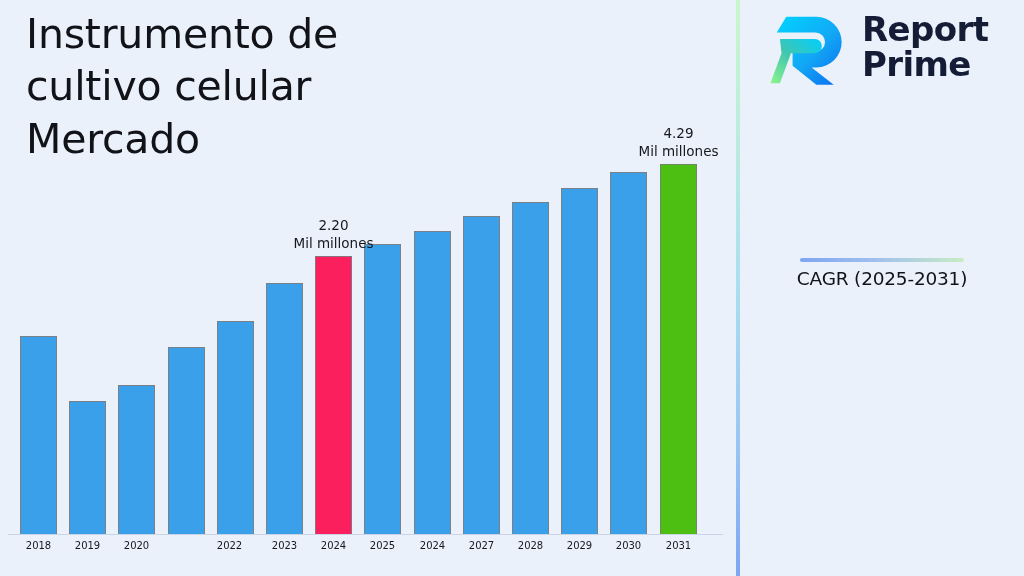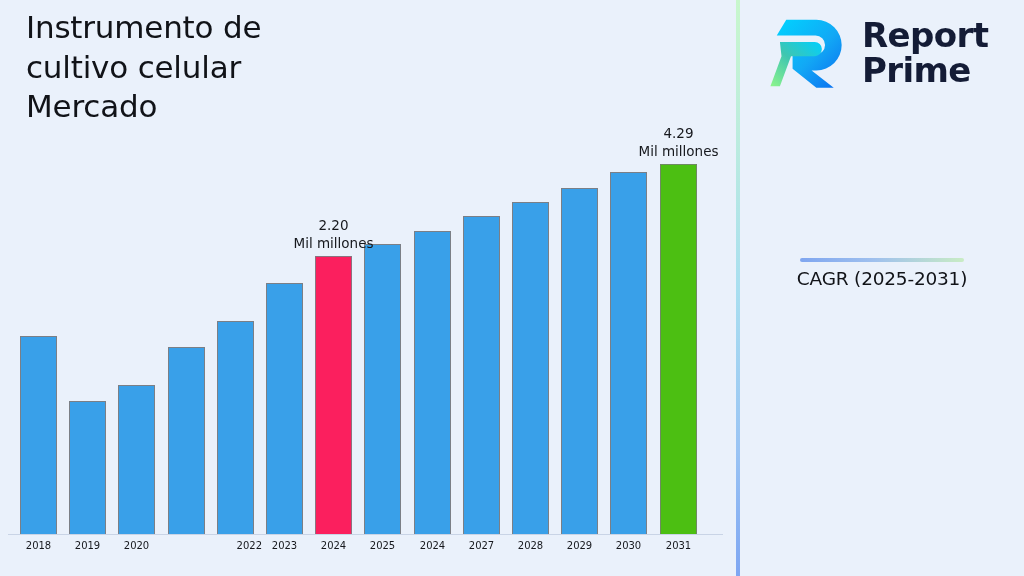--- a/index.html
+++ b/index.html
@@ -21,21 +21,21 @@
     left: 0; top: 0;
     width: 738px; height: 576px;
     background: #eaf1fb;
   }
 
   #chart-title {
     position: absolute;
     left: 26px;
     top: 8px;
     width: 400px;
-    font-size: 31px;
+    font-size: 41px;
     line-height: 1.28;
     color: #111318;
     font-weight: 400;
     letter-spacing: -0.2px;
     white-space: pre-line;
   }
 
   
   #plot-area {
     position: absolute;
@@ -117,21 +117,21 @@
     background: #eaf1fb;
   }
 
   #brand-logo {
     position: absolute;
     left: 30px;
     top: 12px;
     width: 240px;
     height: 82px;
     display: flex;
-    align-items: center;
+    align-items: flex-start;
     gap: 12px;
   }
   #brand-mark {
     width: 80px;
     height: 76px;
     flex: 0 0 auto;
   }
   #brand-wordmark {
     font-size: 34px;
     font-weight: 700;
@@ -198,21 +198,21 @@
 Mil millones</div>
       </div>
     <div id="axis-line"></div>
   </div>
 
   <div id="x-axis-labels">
       <div class="x-tick" style="left: 12px; width: 53px;">2018</div>
       <div class="x-tick" style="left: 61px; width: 53px;">2019</div>
       <div class="x-tick" style="left: 110px; width: 53px;">2020</div>
       <div class="x-tick" style="left: 160px; width: 53px; margin-top: 43px;">2021</div>
-      <div class="x-tick" style="left: 209px; width: 53px; text-align: right;">2022</div>
+      <div class="x-tick" style="left: 203px; width: 53px;">2022</div>
       <div class="x-tick" style="left: 258px; width: 53px;">2023</div>
       <div class="x-tick" style="left: 307px; width: 53px;">2024</div>
       <div class="x-tick" style="left: 356px; width: 53px;">2025</div>
       <div class="x-tick" style="left: 406px; width: 53px;">2024</div>
       <div class="x-tick" style="left: 455px; width: 53px;">2027</div>
       <div class="x-tick" style="left: 504px; width: 53px;">2028</div>
       <div class="x-tick" style="left: 553px; width: 53px;">2029</div>
       <div class="x-tick" style="left: 602px; width: 53px;">2030</div>
       <div class="x-tick" style="left: 652px; width: 53px;">2031</div>
     </div>

